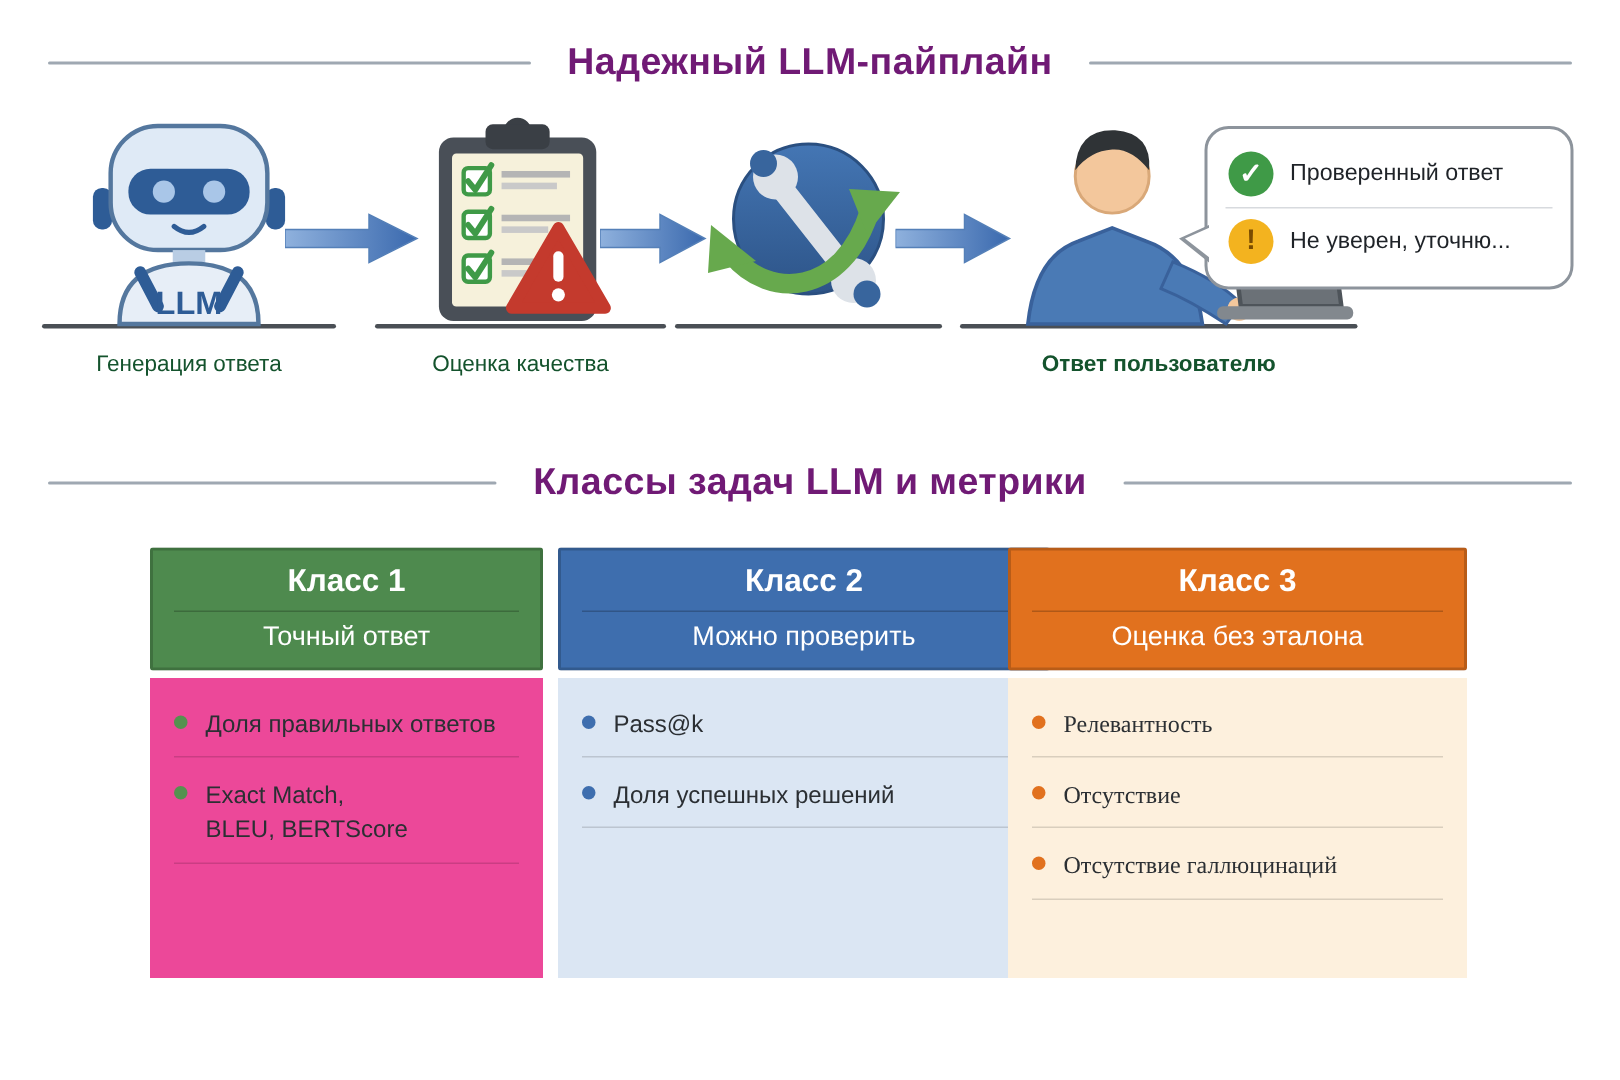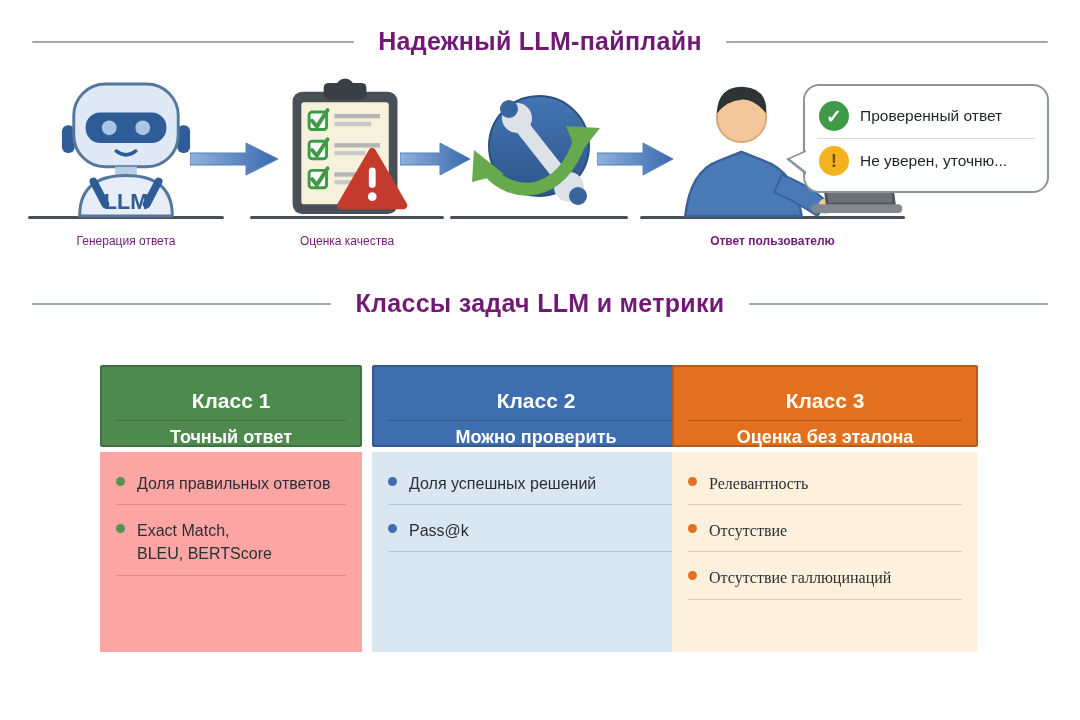--- a/index.html
+++ b/index.html
@@ -4,33 +4,33 @@
 <style>
   html,body { margin:0; padding:0; background:#ffffff; }
   .canvas {
     position:relative; width:1080px; height:720px; background:#ffffff;
     font-family:"Liberation Sans", sans-serif; overflow:hidden;
   }
 
   
   .title-row { position:absolute; left:32px; right:32px; display:flex; align-items:center; gap:24px; }
   #title1 { top:27px; }
-  #title2 { top:289px; }
+  #title2 { top:307px; }
   .title-row .rule { flex:1; height:2px; background:#9fa8b2; border-radius:2px; }
   .title-row h1 { margin:0; font-size:25px; font-weight:bold; color:#701a75; letter-spacing:.3px; white-space:nowrap; }
 
   
   .step { position:absolute; top:78px; text-align:center; }
   #step1 { left:28px;  width:196px; }
   #step2 { left:250px; width:194px; }
   #step3 { left:450px; width:178px; }
   #step4 { left:640px; width:265px; }
   .icon-wrap { height:138px; display:flex; align-items:flex-end; justify-content:center; }
   .base { height:3px; background:#4a4f55; border-radius:2px; }
-  .step .label { margin-top:15px; font-size:12px; color:#701a75; }
+  .step .label { margin-top:15px; font-size:15px; color:#14532d; }
   #step4 .label { font-weight:bold; }
 
   .arrow { position:absolute; top:139px; }
   #arrow1 { left:190px; }
   #arrow2 { left:400px; }
   #arrow3 { left:597px; }
 
   
   .bubble {
     position:absolute; left:803px; top:84px; width:246px; box-sizing:border-box;
@@ -48,29 +48,29 @@
     border-top:9px solid transparent; border-bottom:16px solid transparent; border-right:20px solid #8d949c; }
   .tail-inner { position:absolute; left:-15px; bottom:18px; width:0; height:0;
     border-top:8px solid transparent; border-bottom:14px solid transparent; border-right:18px solid #ffffff; }
 
   
   .col { position:absolute; top:365px; }
   #col1 { left:100px; width:262px; }
   #col2 { left:372px; width:328px; }
   #col3 { left:672px; width:306px; }
   .col-header { height:82px; box-sizing:border-box; border-radius:2px; color:#fff;
-                text-align:center; padding-top:22px; border:2px solid rgba(0,0,0,.18); }
+                text-align:center; padding-top:9px; border:2px solid rgba(0,0,0,.18); }
   #col1 .col-header { background:#4e8a4e; }
   #col2 .col-header { background:#3e6eae; }
   #col3 .col-header { background:#e1711e; }
   .ht { font-size:21px; font-weight:bold; }
   .hd { height:1px; background:rgba(0,0,0,.22); margin:7px 14px 6px; }
-  .hs { font-size:18px; font-weight:bold; }
+  .hs { font-size:18px; font-weight:normal; }
   .col-body { margin-top:5px; height:200px; box-sizing:border-box; padding:20px 16px 0 16px; }
-  #col1 .col-body { background:#fca5a5; }
+  #col1 .col-body { background:#ec4899; }
   #col2 .col-body { background:#dbe6f3; }
   #col3 .col-body { background:#fdf0dd;font-family:Liberation Serif, serif; }
   .mi { display:flex; gap:12px; align-items:flex-start; text-align:left;
         border-bottom:1px solid rgba(0,0,0,.14); padding-bottom:9px; margin-bottom:14px; }
   .dot { width:9px; height:9px; border-radius:50%; margin-top:5px; flex:0 0 9px; }
   #col1 .dot { background:#55914f; }
   #col2 .dot { background:#3e6eae; }
   #col3 .dot { background:#e1711e; }
   .mi-text { font-size:16px; color:#2b2f33; white-space:pre-line; line-height:1.45; }
 </style>
@@ -260,25 +260,25 @@
 
   <div class="col" id="col2">
     <div class="col-header">
       <div class="ht">Класс 2</div>
       <div class="hd"></div>
       <div class="hs">Можно проверить</div>
     </div>
     <div class="col-body">
       <div class="mi">
         <span class="dot"></span>
+        <span class="mi-text">Pass@k</span>
+      </div>
+      <div class="mi">
+        <span class="dot"></span>
         <span class="mi-text">Доля успешных решений</span>
-      </div>
-      <div class="mi">
-        <span class="dot"></span>
-        <span class="mi-text">Pass@k</span>
       </div>
     </div>
   </div>
 
   <div class="col" id="col3">
     <div class="col-header">
       <div class="ht">Класс 3</div>
       <div class="hd"></div>
       <div class="hs">Оценка без эталона</div>
     </div>

